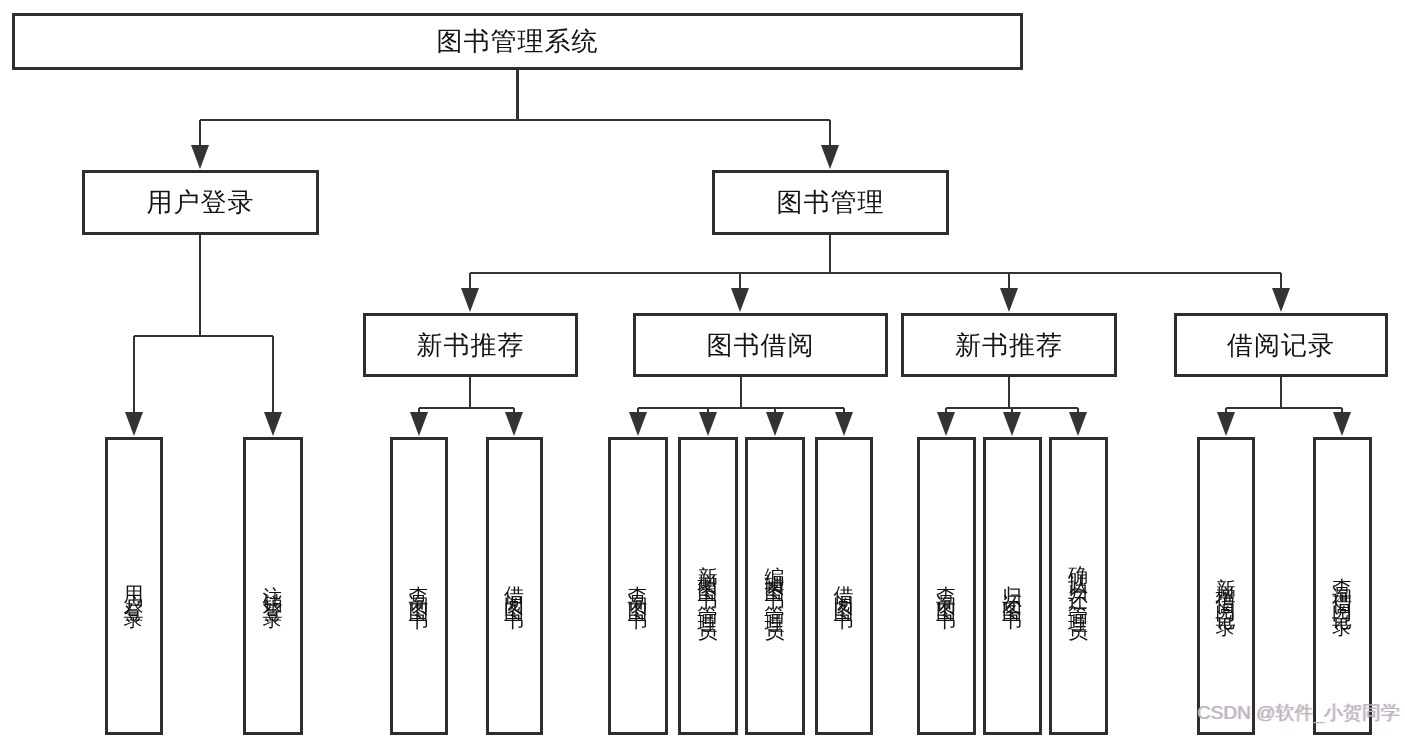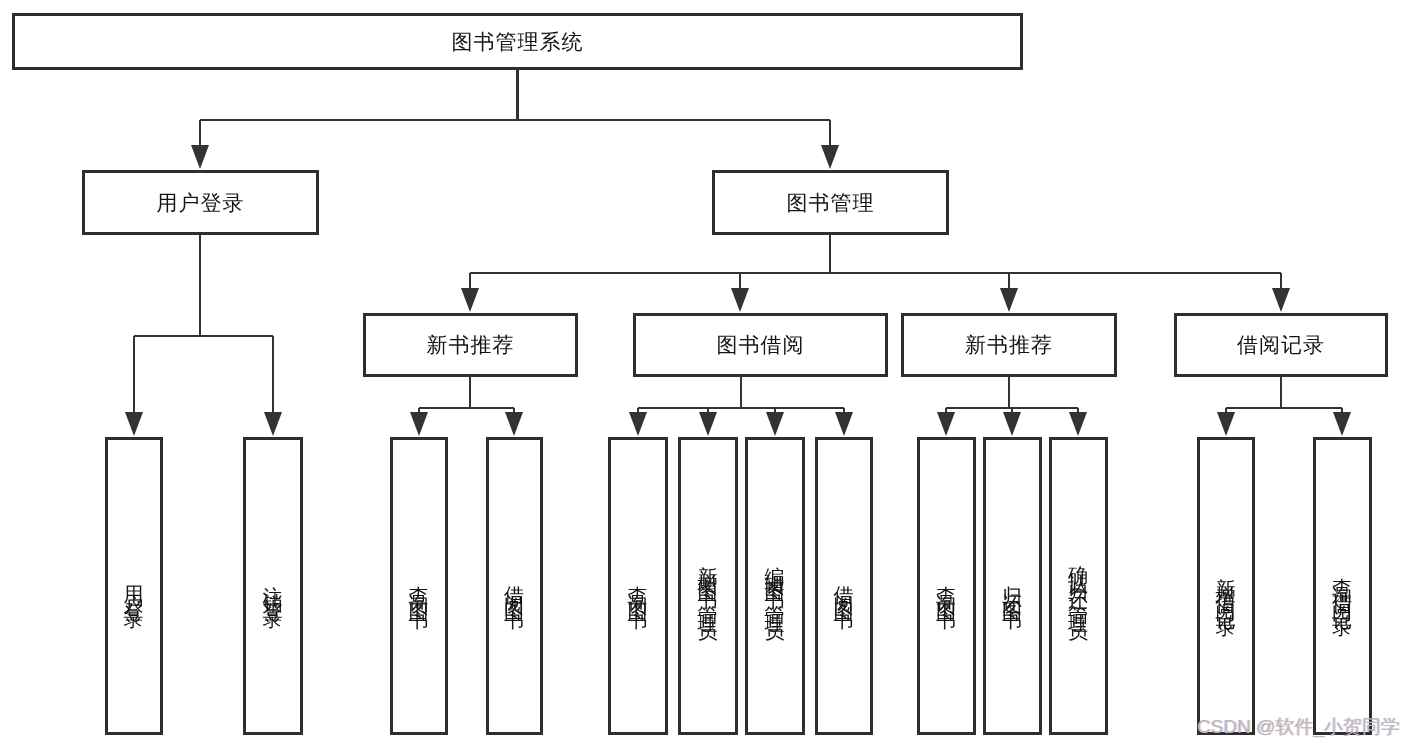--- a/index.html
+++ b/index.html
@@ -13,30 +13,30 @@
   #canvas{
     position:relative;width:1405px;height:747px;background:var(--color-fill);
     font-family:"Liberation Sans","DejaVu Sans",sans-serif;color:var(--color-text);
     overflow:hidden;
   }
   .node{
     position:absolute;box-sizing:border-box;background:var(--color-fill);
     border:3px solid var(--color-border);
     display:flex;align-items:center;justify-content:center;
   }
-  .hlabel{font-size:21px;letter-spacing:1px;white-space:nowrap;}
+  .hlabel{font-size:26px;letter-spacing:1px;white-space:nowrap;}
   .vlabel{
     writing-mode:vertical-rl;text-orientation:mixed;
     font-size:20px;letter-spacing:8px;line-height:1;white-space:nowrap;
   }
   #wires{position:absolute;left:0;top:0;width:1405px;height:747px;}
   #wires path{stroke:var(--color-line);stroke-width:2.25;fill:none;shape-rendering:crispEdges;}
   #wires polygon{fill:var(--color-line);stroke:none;}
   .watermark{
-    position:absolute;right:5px;bottom:7px;font-size:19px;
+    position:absolute;right:5px;bottom:21px;font-size:19px;
     color:var(--color-watermark);white-space:nowrap;
     text-shadow:1px 0 rgba(230,90,90,.25),-1px 0 rgba(90,90,230,.25);
     margin-top:29px;
   }
 </style>
 </head>
 <body>
 
 <div id="canvas">
 

